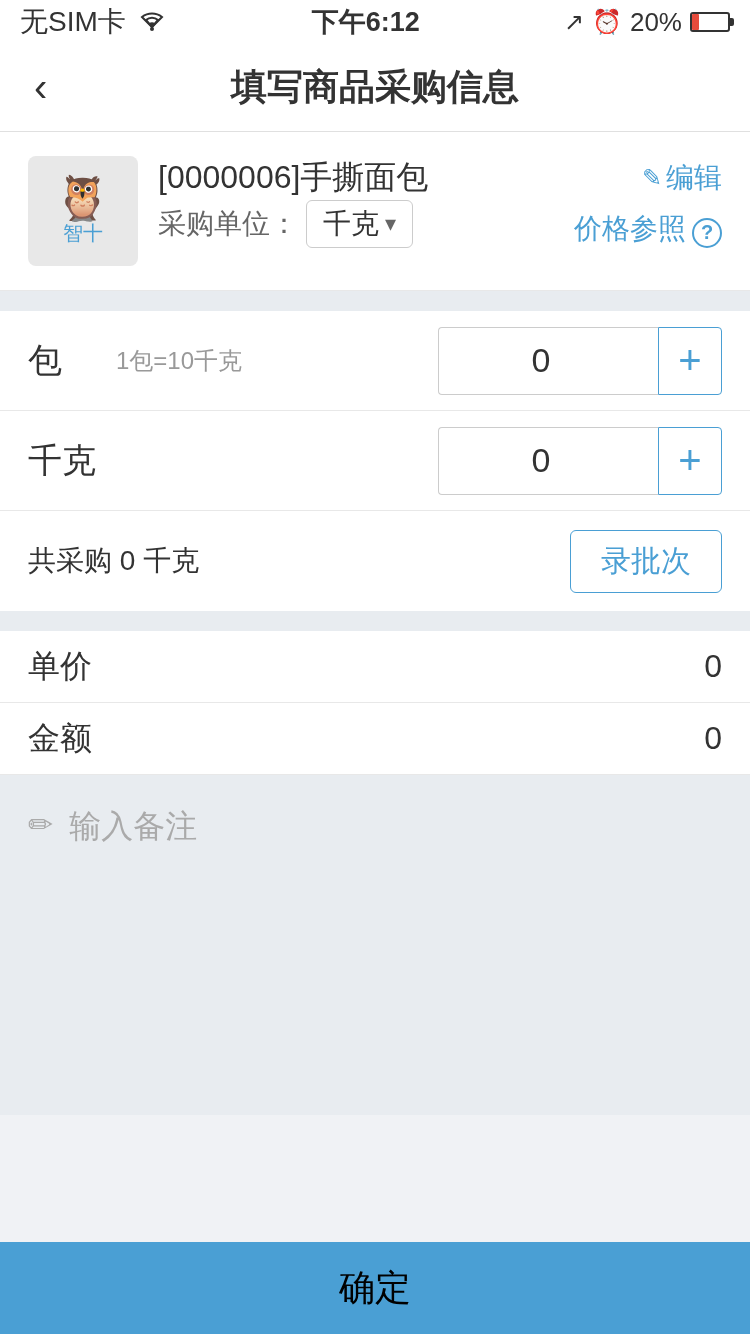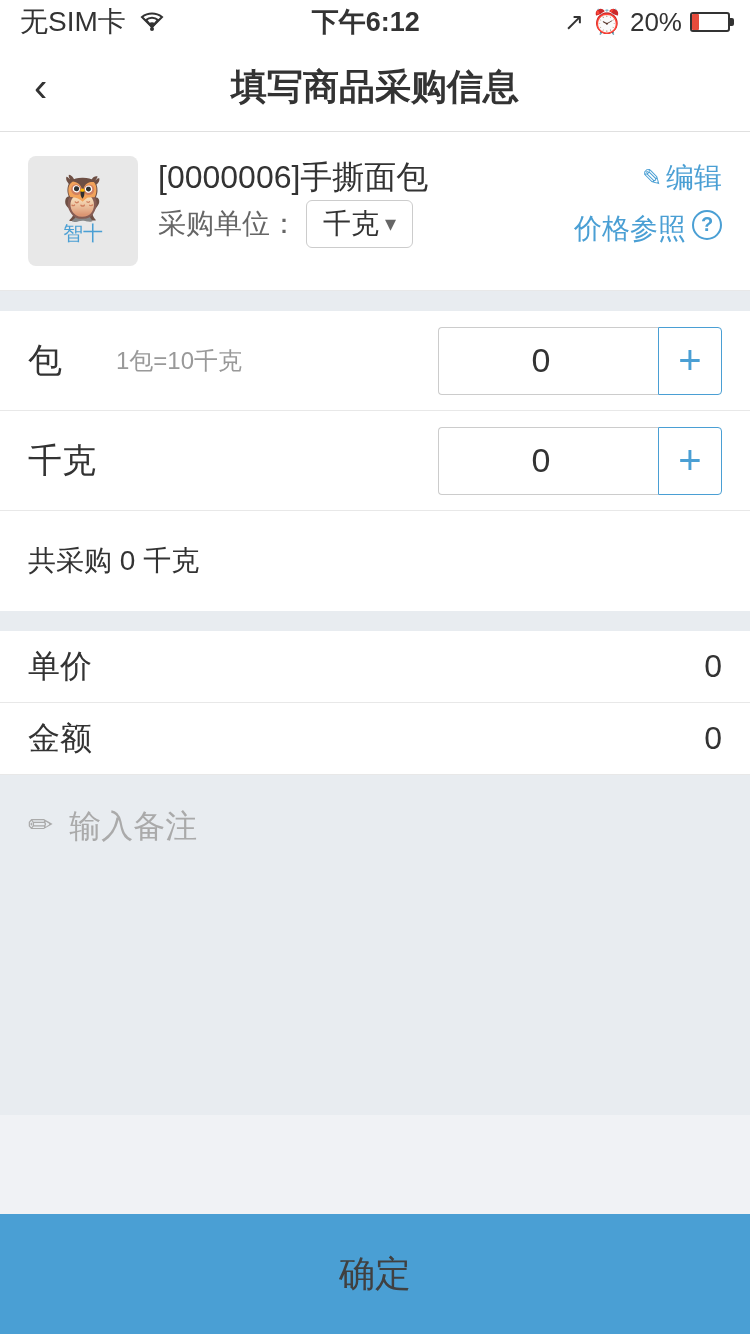--- a/index.html
+++ b/index.html
@@ -131,21 +131,21 @@
       color: #333;
       background: #fff;
       display: flex;
       align-items: center;
       gap: 6px;
     }
     .price-ref {
       color: #4a9fd4;
       font-size: 28px;
       display: flex;
-      align-items: flex-start;
+      align-items: flex-end;
       gap: 6px;
       cursor: pointer;
       margin-top: 9px;
     }
 
     
     .section-divider {
       height: 20px;
       background: #e8ecf0;
     }
@@ -268,23 +268,23 @@
       color: #aaa;
       font-size: 32px;
     }
 
     
     .confirm-btn {
       position: fixed;
       bottom: 0;
       left: 0;
       width: 750px;
-      height: 120px;
+      height: 92px;
       background: #4a9fd4;
-      color: #404040;
+      color: #000000;
       font-size: 36px;
       font-weight: 500;
       display: flex;
       align-items: center;
       justify-content: center;
       cursor: pointer;
     }
 
     
     .page-content {
@@ -372,20 +372,21 @@
       <span class="input-label">千克</span>
       <span class="input-sub-label"></span>
       <div class="input-field-wrapper">
         <input class="qty-input" type="number" value="0" style="">
         <div class="plus-btn">+</div>
       </div>
     </div>
 
     <div class="summary-row">
       <span class="summary-text">共采购 0 千克</span>
+      <div class="batch-btn">录批次</div>
     </div>
   </div>
 
   <div class="section-divider"></div>
 
   <div class="price-section">
     <div class="price-row">
       <span class="price-label">单价</span>
       <span class="price-value">0</span>
     </div>

